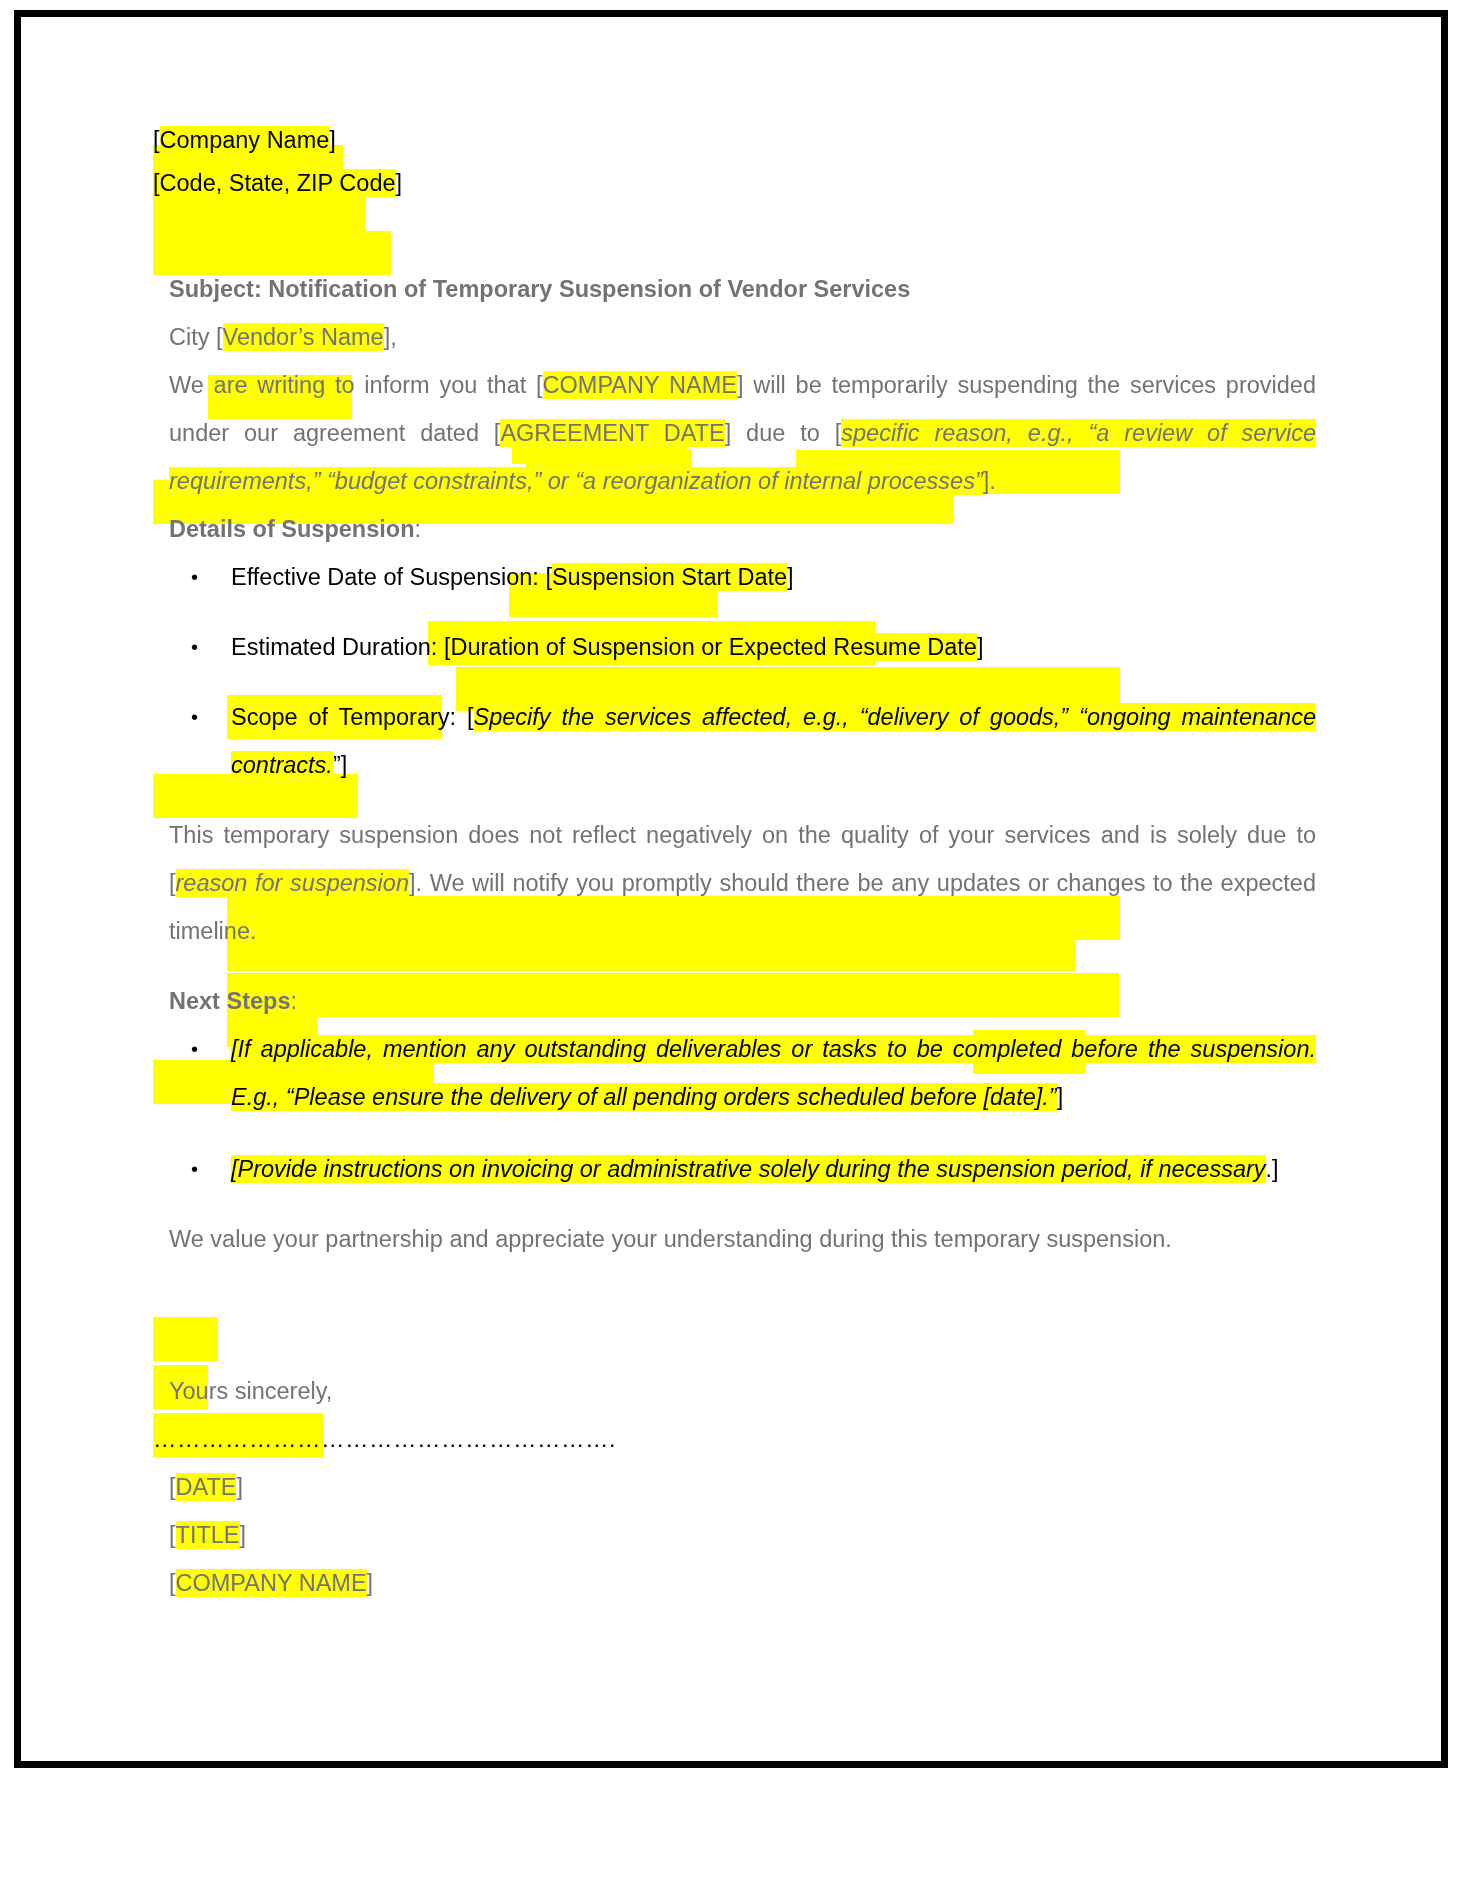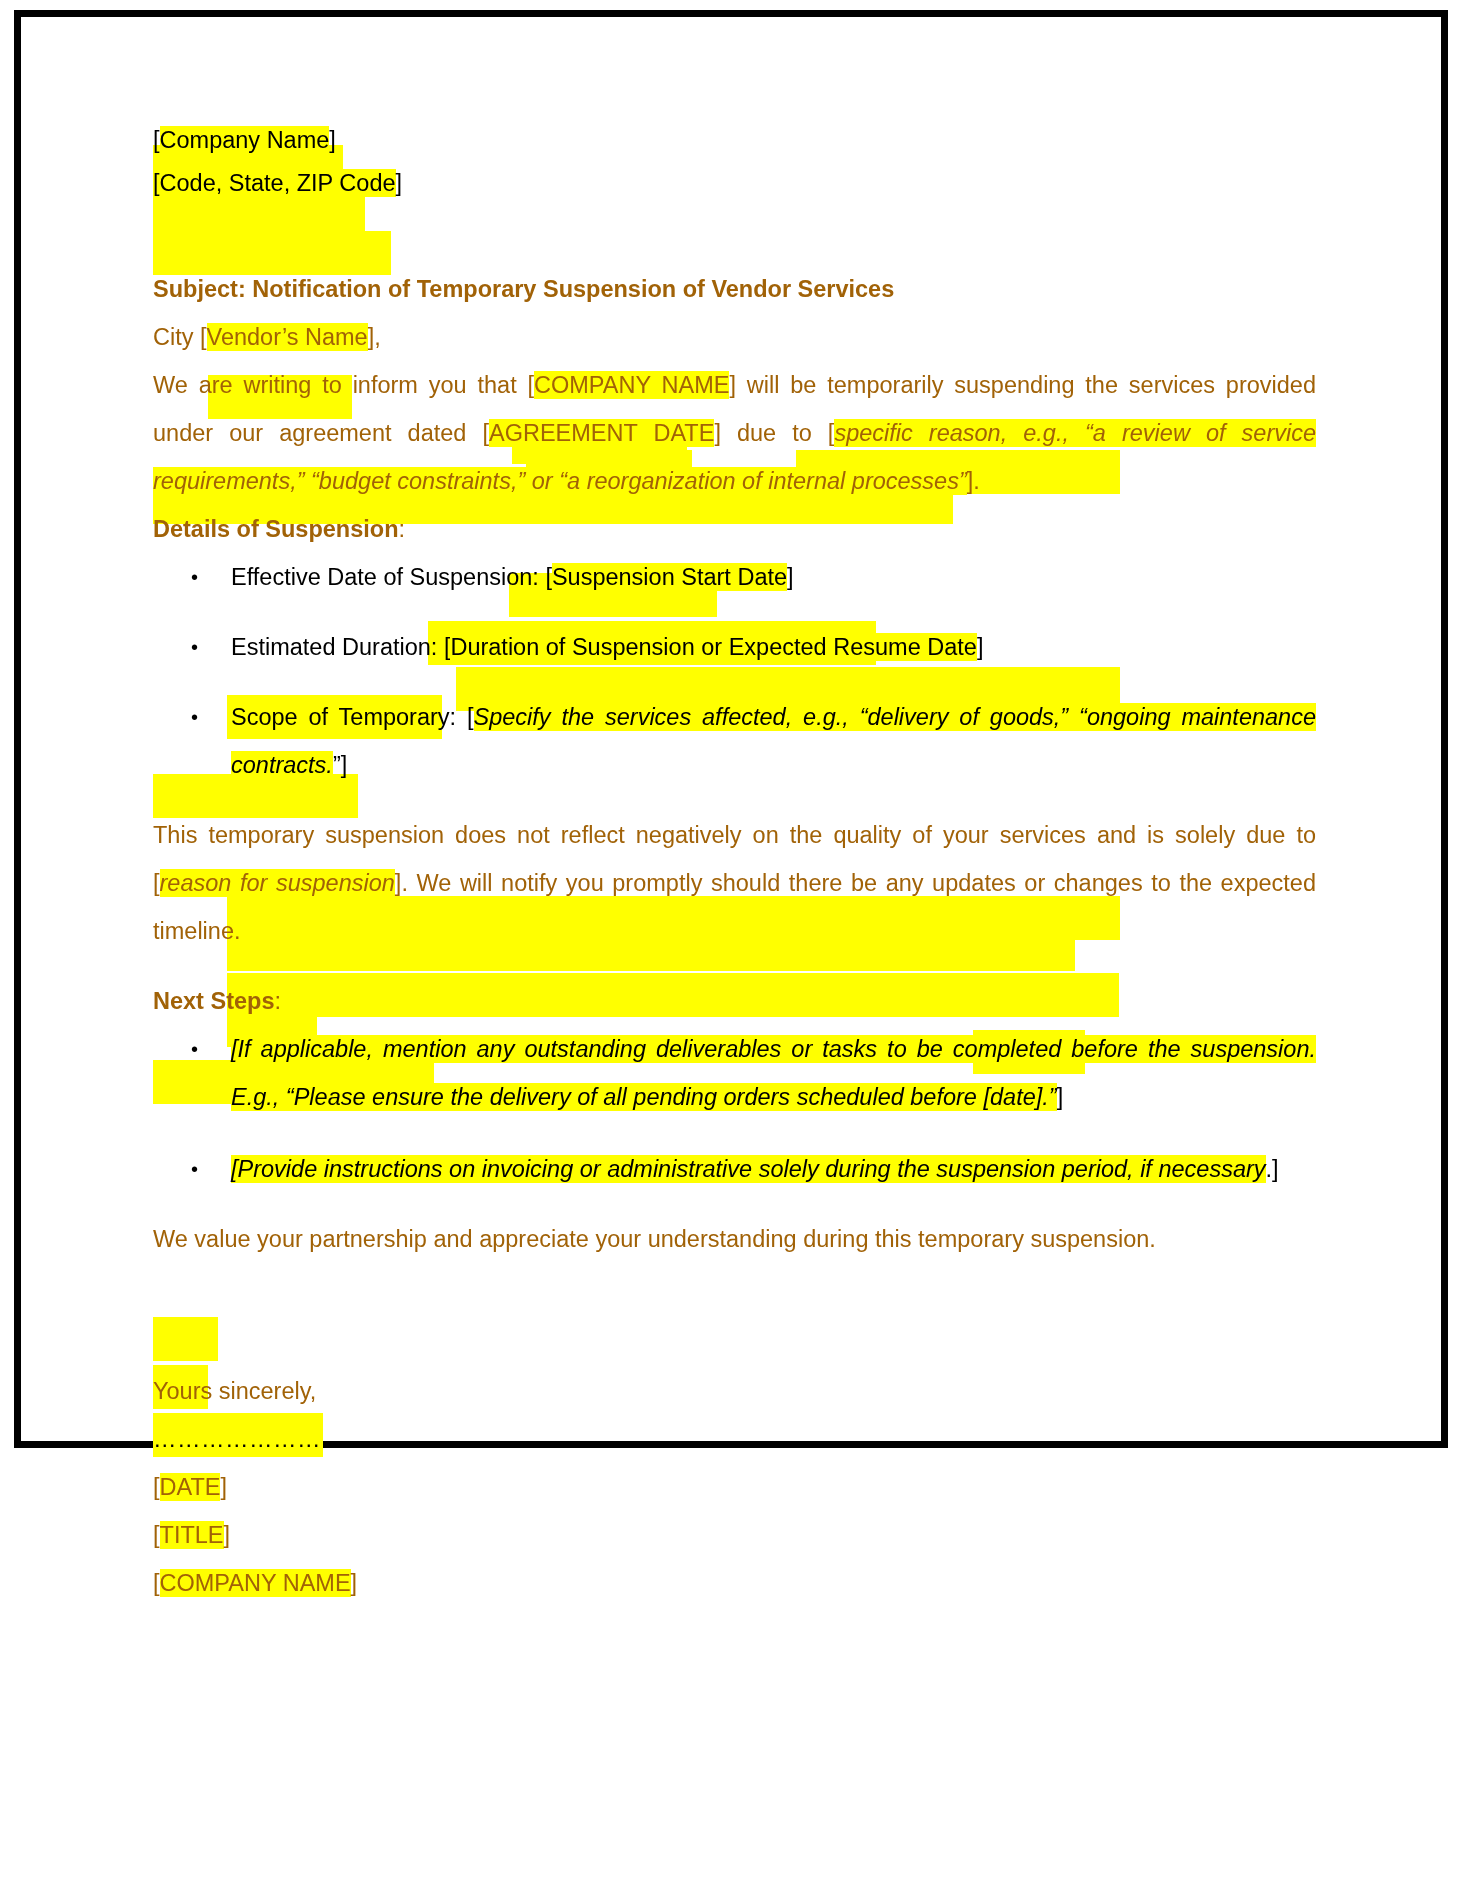--- a/index.html
+++ b/index.html
@@ -13,38 +13,38 @@
     font-family: "Liberation Sans", "DejaVu Sans", sans-serif;
     overflow: hidden;
   }
 
   
   #page-frame {
     position: absolute;
     left: 14px;
     top: 10px;
     width: 1434px;
-    height: 1438px;
+    height: 1758px;
     border: 7px solid #000000;
     background: #ffffff;
   }
 
   #doc {
     position: absolute;
     left: 132px;
     top: 102px;
     width: 1163px;
   }
 
   
   .p {
     font-size: 23.5px;
     line-height: 48px;
-    color: #a16207;
-    margin: 0 0 0 0;
+    color: #737373;
+    margin: 0 0 0 16px;
     padding: 0;
     position: relative;
     z-index: 2;
   }
   .just { text-align: justify; text-justify: inter-word; }
   .b { font-weight: bold; }
   .i { font-style: italic; }
 
   .hl {
     background: #ffff00;

